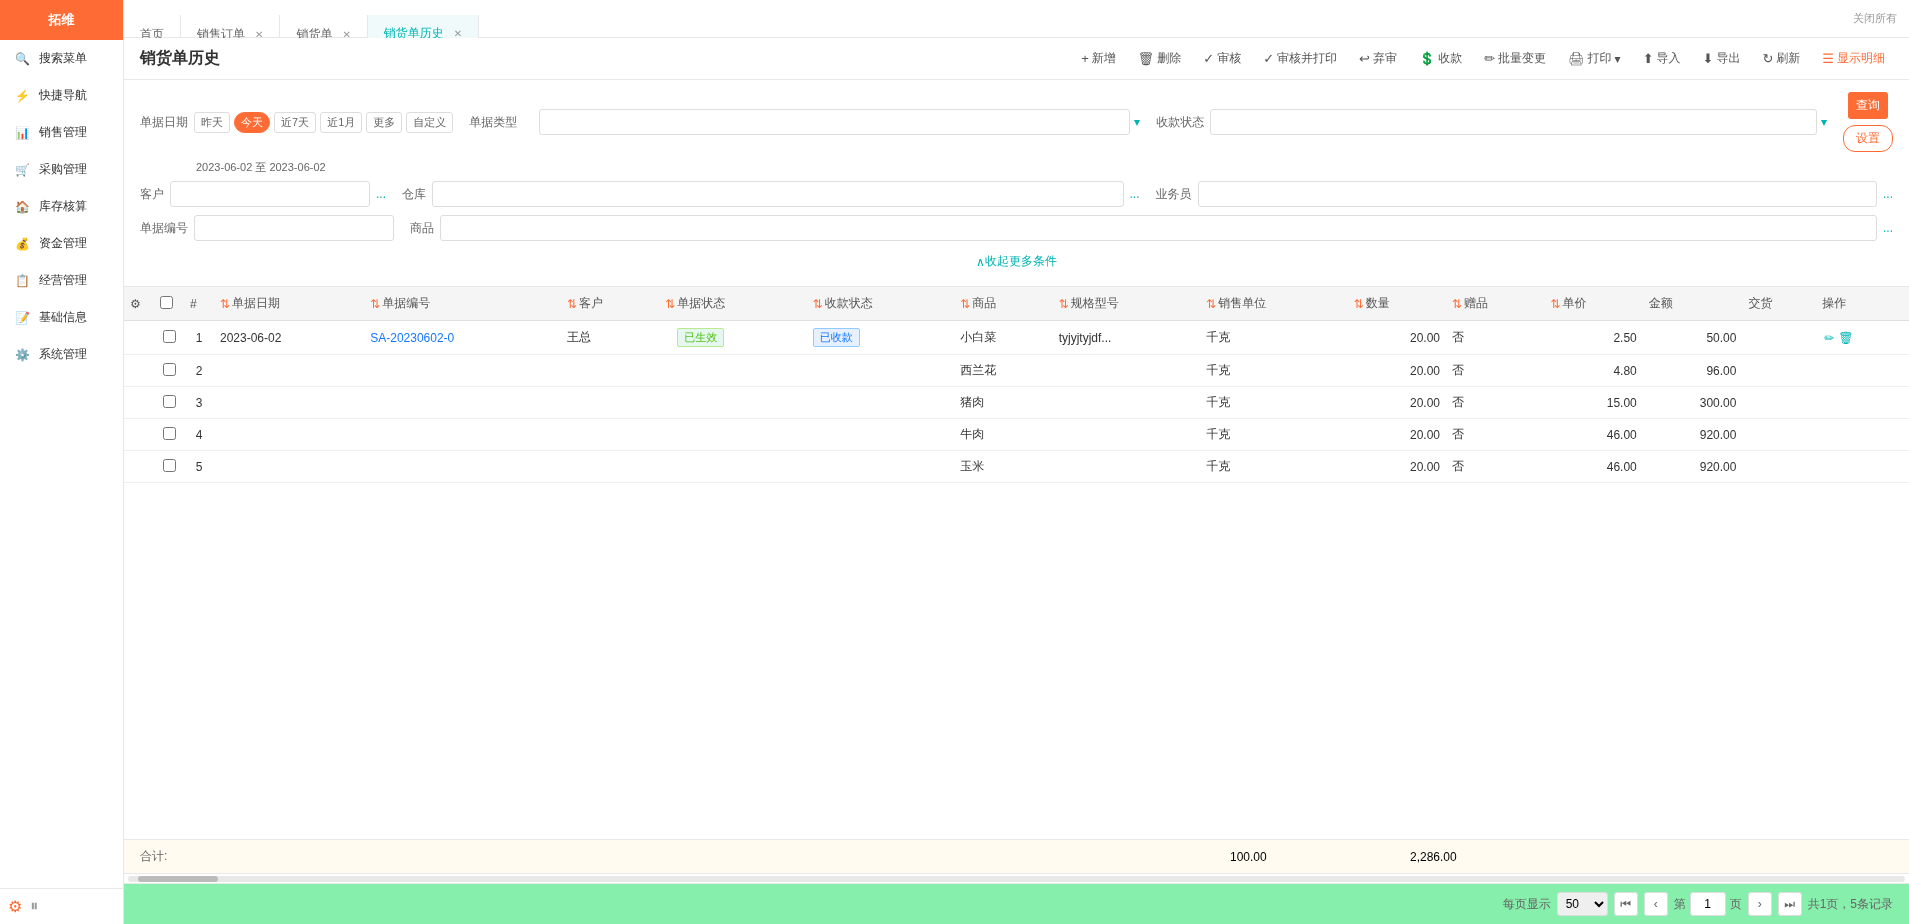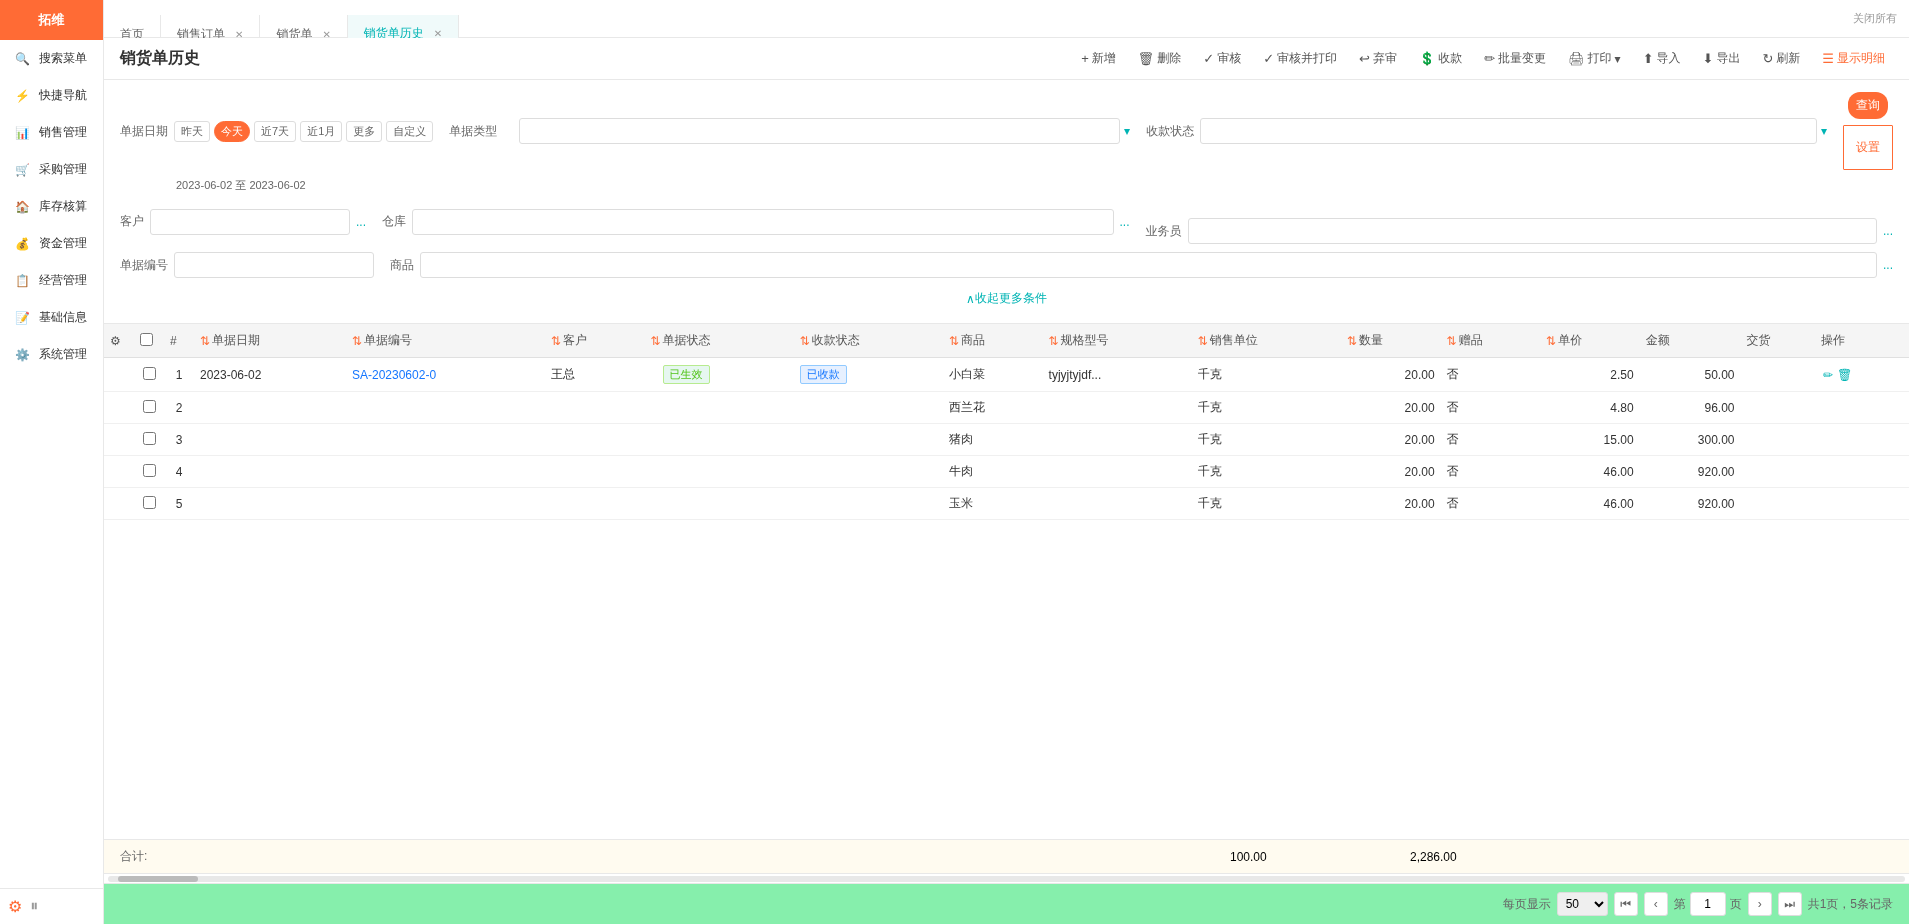--- a/index.html
+++ b/index.html
@@ -1,19 +1,19 @@
 <!DOCTYPE html>
 <html><head>
   <meta charset="utf-8">
   <style>
     * { box-sizing: border-box; margin: 0; padding: 0; font-family: 'Microsoft YaHei', Arial, sans-serif; font-size: 12px; }
     body { display: flex; height: 924px; overflow: hidden; background: #f5f5f5; }
 
     
-    .sidebar { width: 104px; background: #fff; border-right: 1px solid #e8e8e8; display: flex; flex-direction: column; height: 100%; }
+    .sidebar { width: 124px; background: #fff; border-right: 1px solid #e8e8e8; display: flex; flex-direction: column; height: 100%; }
     .sidebar-logo { height: 40px; background: #ff6b35; display: flex; align-items: center; justify-content: center; color: white; font-size: 13px; font-weight: bold; }
     .sidebar-item { display: flex; align-items: center; padding: 10px 12px; cursor: pointer; color: #333; gap: 8px; border-left: 3px solid transparent; }
     .sidebar-icon { width: 16px; height: 16px; display: inline-flex; align-items: center; justify-content: center; flex-shrink: 0; }
     .sidebar-bottom { margin-top: auto; padding: 8px; display: flex; gap: 8px; border-top: 1px solid #e8e8e8; }
 
     
     .main { flex: 1; display: flex; flex-direction: column; overflow: hidden; }
 
     
     .tab-bar { background: #fff; border-bottom: 1px solid #e8e8e8; display: flex; align-items: center; height: 38px; padding-left: 0; }
@@ -40,22 +40,22 @@
     .filter-input { border: 1px solid #ddd; border-radius: 3px; padding: 3px 8px; height: 26px; color: #333; min-width: 120px; }
     .filter-input-wide { min-width: 200px; }
     .filter-select { border: 1px solid #ddd; border-radius: 3px; padding: 3px 8px; height: 26px; color: #333; min-width: 160px; background: #fff; }
     .date-range { display: flex; align-items: center; gap: 4px; }
     .date-tabs { display: flex; gap: 4px; }
     .date-tab { padding: 2px 6px; border: 1px solid #ddd; border-radius: 3px; cursor: pointer; color: #666; font-size: 11px; }
     .date-tab.active { background: #ff6b35; color: white; border-color: #ff6b35; border-radius: 12px; }
     .date-display { color: #666; font-size: 11px; margin-top: 3px; }
     .filter-ellipsis { color: #00b4b4; cursor: pointer; }
     .filter-collapse { display: flex; align-items: center; justify-content: center; padding: 4px; color: #00b4b4; cursor: pointer; font-size: 11px; margin-top: 4px; }
-    .search-btn { background: #ff6b35; color: white; border: none; border-radius: 12px; padding: 5px 8px; cursor: pointer; font-size: 12px; }
-    .setting-btn { background: #fff; color: #ff6b35; border: 1px solid #ff6b35; border-radius: 1px; padding: 13px 12px; cursor: pointer; font-size: 12px; margin-top: 4px; }
+    .search-btn { background: #ff6b35; color: white; border: none; border-radius: 3px; padding: 5px 8px; cursor: pointer; font-size: 12px; }
+    .setting-btn { background: #fff; color: #ff6b35; border: 1px solid #ff6b35; border-radius: 12px; padding: 4px 12px; cursor: pointer; font-size: 12px; margin-top: 4px; }
     .filter-actions { display: flex; flex-direction: column; align-items: center; gap: 2px; }
 
     
     .table-area { flex: 1; overflow: auto; background: #fff; margin: 0; }
     .data-table { width: 100%; border-collapse: collapse; }
     .data-table th { background: #f5f5f5; border-bottom: 1px solid #e0e0e0; padding: 8px 6px; text-align: left; color: #555; font-weight: normal; white-space: nowrap; position: sticky; top: 0; z-index: 1; }
     .data-table td { padding: 7px 6px; border-bottom: 1px solid #f0f0f0; color: #333; white-space: nowrap; }
     .th-sort { display: inline-flex; align-items: center; gap: 2px; cursor: pointer; }
     .badge { display: inline-block; padding: 1px 6px; border-radius: 2px; font-size: 11px; }
     .badge-green { background: #e6f7f0; color: #52c41a; border: 1px solid #b7eb8f; margin-left: 12px; }
@@ -262,21 +262,21 @@
           <input class="filter-input filter-input-wide" type="text" style="">
           <span class="filter-ellipsis">...</span>
         </div>
 
         <div class="filter-item" style="flex:1;">
           <span class="filter-label">仓库</span>
           <input class="filter-input filter-input-wide" type="text" style="flex: 1 1 0%;">
           <span class="filter-ellipsis">...</span>
         </div>
 
-        <div class="filter-item" style="flex:1;margin-top:19px;">
+        <div class="filter-item" style="flex:1;">
           <span class="filter-label">业务员</span>
           <input class="filter-input filter-input-wide" type="text" style="flex: 1 1 0%;">
           <span class="filter-ellipsis">...</span>
         </div>
       </div>
 
       <div class="filter-row">
 
         <div class="filter-item">
           <span class="filter-label">单据编号</span>

